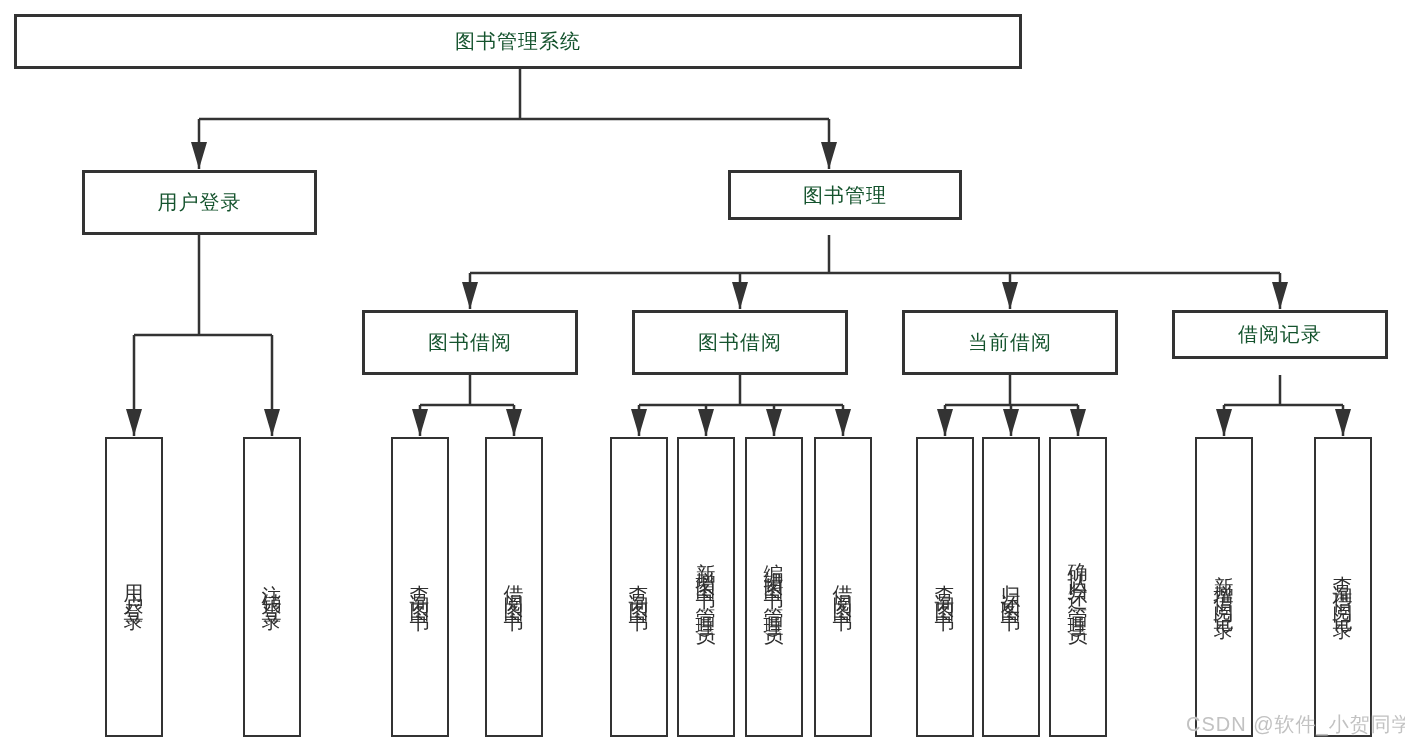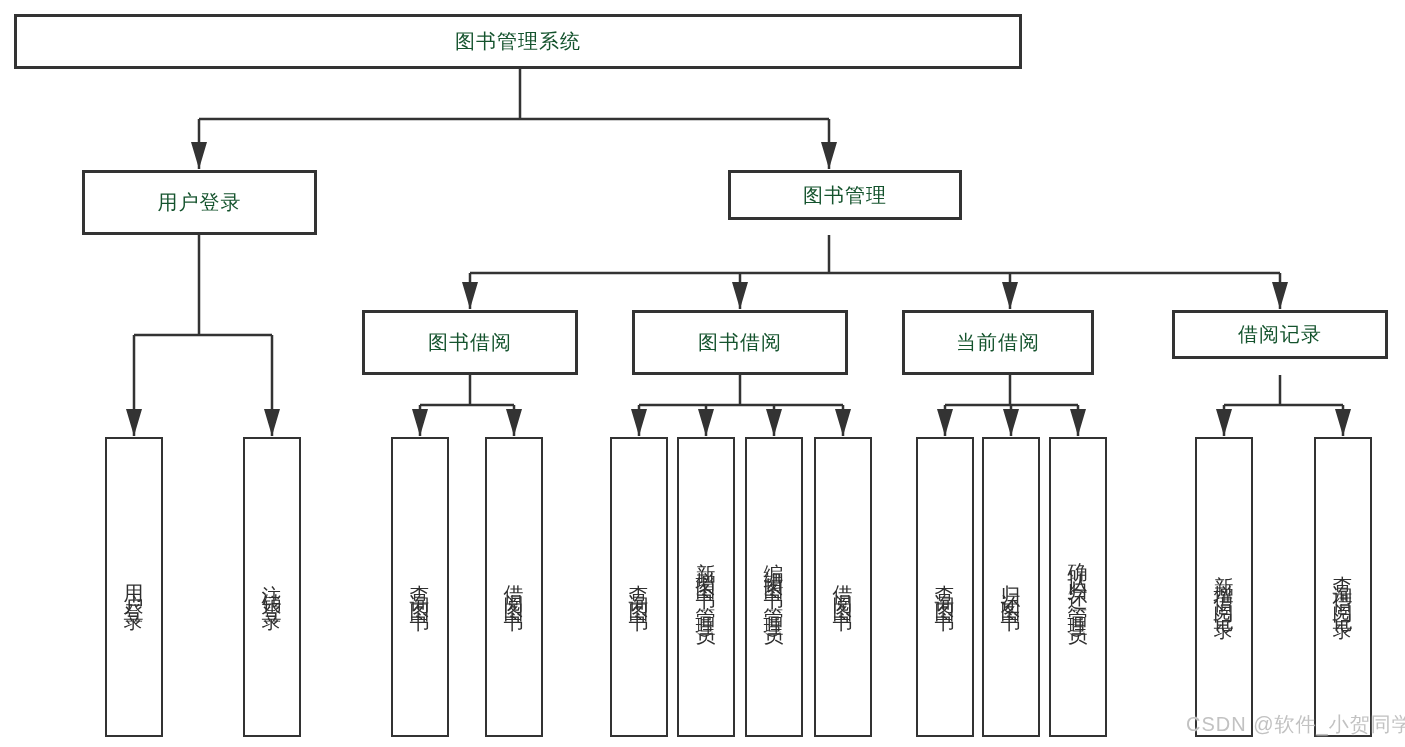--- a/index.html
+++ b/index.html
@@ -92,21 +92,21 @@
   <div class="hbox" style="left:728px;top:170px;width:234px;height:50px">
     <span>图书管理</span>
   </div>
 
   <div class="hbox" style="left:362px;top:310px;width:216px;height:65px">
     <span>图书借阅</span>
   </div>
   <div class="hbox" style="left:632px;top:310px;width:216px;height:65px">
     <span>图书借阅</span>
   </div>
-  <div class="hbox" style="left:902px;top:310px;width:192px;height:65px">
+  <div class="hbox" style="left:902px;top:310px;width:216px;height:65px">
     <span>当前借阅</span>
   </div>
   <div class="hbox" style="left:1172px;top:310px;width:216px;height:49px">
     <span>借阅记录</span>
   </div>
 
   <div class="vbox" style="left:105px;top:437px;width:58px;height:300px">
     <span class="vtext">用户登录</span>
   </div>
   <div class="vbox" style="left:243px;top:437px;width:58px;height:300px">

